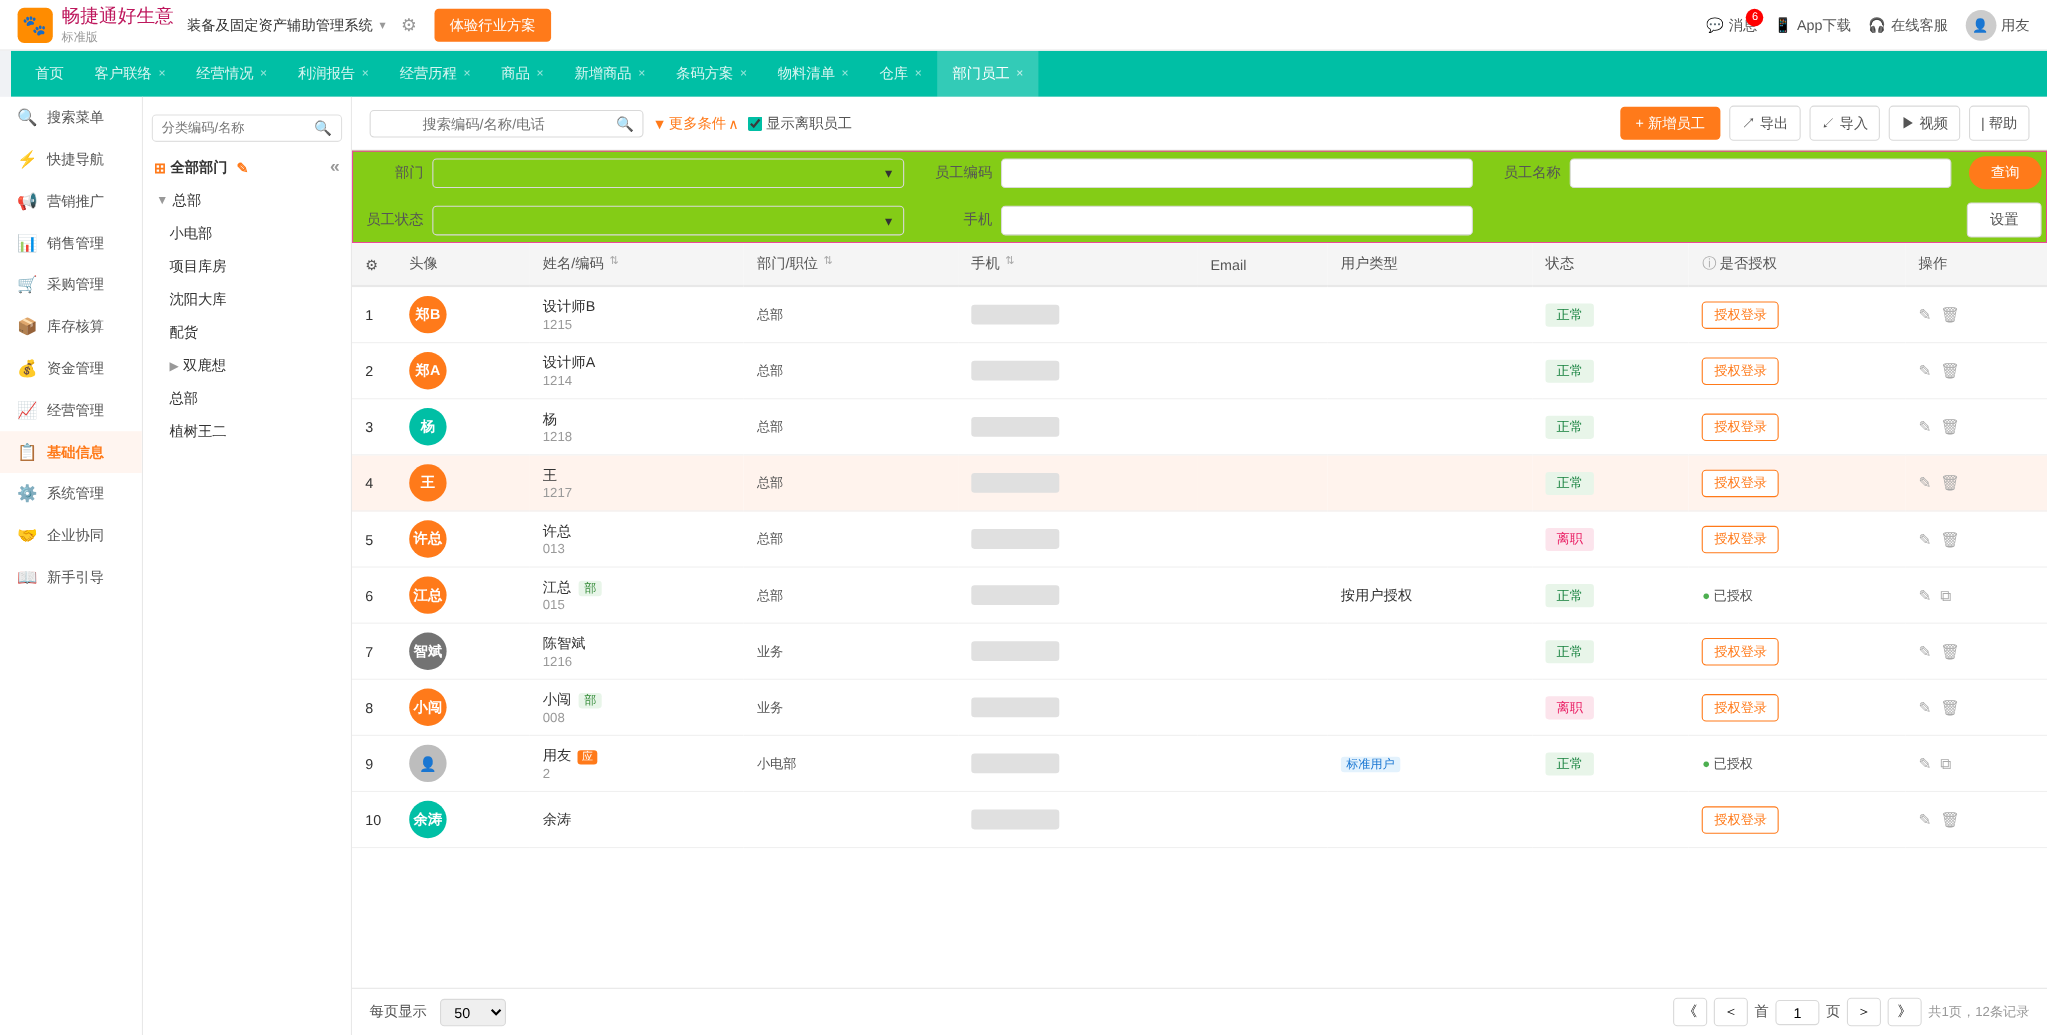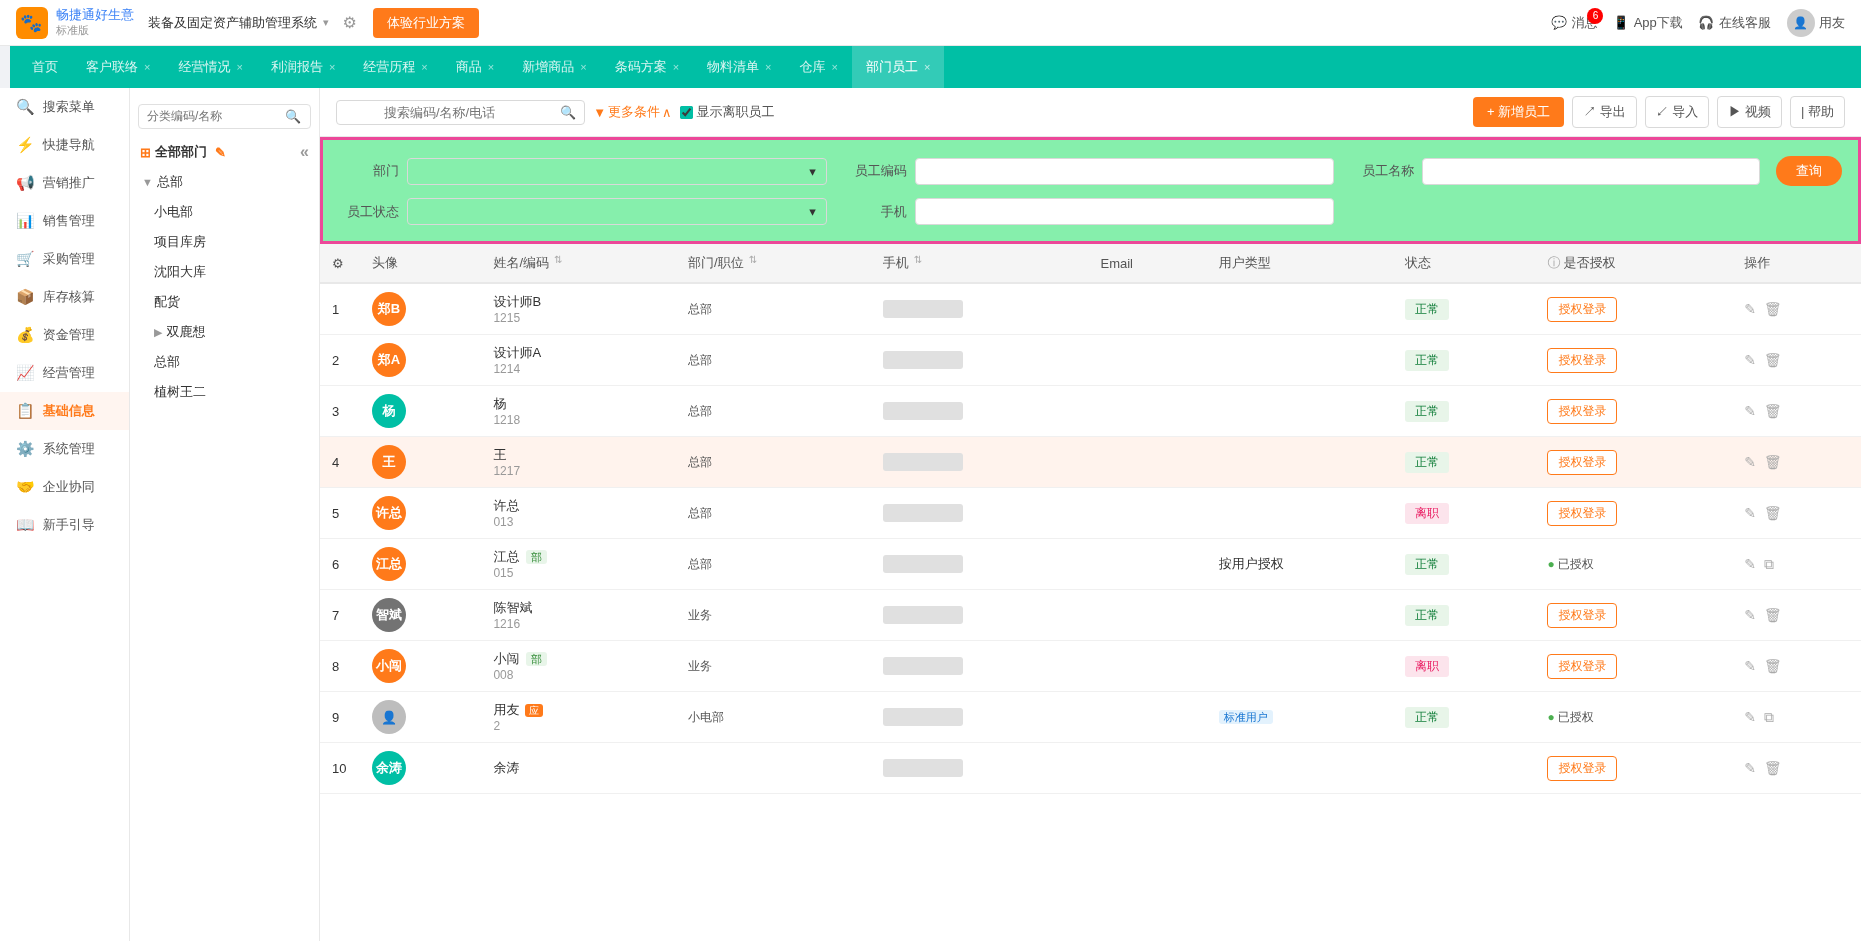--- a/index.html
+++ b/index.html
@@ -5,21 +5,21 @@
     * { box-sizing: border-box; margin: 0; padding: 0; }
     body { font-family: 'Microsoft YaHei', '微软雅黑', Arial, sans-serif; font-size: 13px; color: #333; background: #f0f2f5; }
 
     
     .top-bar {
       display: flex; align-items: center; background: #fff; height: 46px;
       padding: 0 16px; border-bottom: 1px solid #e8e8e8; position: relative; z-index: 10;
     }
     .logo-area { display: flex; align-items: center; gap: 8px; min-width: 120px; }
     .logo-icon { width: 32px; height: 32px; background: #ff8c00; border-radius: 6px; display: flex; align-items: center; justify-content: center; color: #fff; font-size: 18px; font-weight: bold; }
-    .logo-text { font-size: 13px; color: #3b82f6; line-height: 1.3; }
+    .logo-text { font-size: 17px; color: #be185d; line-height: 1.3; }
     .logo-sub { font-size: 11px; color: #999; }
     .system-title { font-size: 13px; color: #333; flex: 1; margin-left: 12px; display: flex; align-items: center; gap: 6px; }
     .dropdown-arrow { color: #999; font-size: 11px; }
     .gear-icon { color: #999; font-size: 16px; margin-left: 8px; cursor: pointer; }
     .trial-btn { background: #ff7a1a; color: #fff; border: none; border-radius: 4px; padding: 6px 14px; font-size: 13px; cursor: pointer; margin-left: 10px; }
     .top-right { display: flex; align-items: center; gap: 16px; margin-left: auto; }
     .top-right-item { display: flex; align-items: center; gap: 4px; color: #555; cursor: pointer; font-size: 13px; position: relative; }
     .badge { background: #f00; color: #fff; border-radius: 50%; width: 16px; height: 16px; font-size: 10px; display: flex; align-items: center; justify-content: center; position: absolute; top: -6px; right: -6px; }
     .avatar { width: 28px; height: 28px; background: #ccc; border-radius: 50%; display: flex; align-items: center; justify-content: center; font-size: 12px; color: #fff; }
 
@@ -67,21 +67,21 @@
     .search-input-wrap input { border: none; outline: none; font-size: 13px; width: 100%; }
     .more-condition { color: #ff7a1a; font-size: 13px; cursor: pointer; display: flex; align-items: center; gap: 2px; }
     .show-resigned { display: flex; align-items: center; gap: 4px; color: #555; font-size: 13px; }
     .checkbox-teal { accent-color: #00bfa5; }
 
     .toolbar-right { margin-left: auto; display: flex; align-items: center; gap: 8px; }
     .btn-add { background: #ff7a1a; color: #fff; border: none; border-radius: 4px; padding: 6px 14px; font-size: 13px; cursor: pointer; display: flex; align-items: center; gap: 4px; }
     .btn-outline { background: #fff; color: #555; border: 1px solid #d9d9d9; border-radius: 4px; padding: 6px 10px; font-size: 13px; cursor: pointer; display: flex; align-items: center; gap: 4px; }
 
     
-    .filter-panel { background: #86efac; border: 3px solid #ec4899; margin: 0 0 0 0; padding: 16px; border-radius: 0; }
+    .filter-panel { background: #84cc16; border: 1px solid #ec4899; margin: 0 0 0 0; padding: 4px; border-radius: 0; }
     .filter-field { display: flex; align-items: center; gap: 8px; }
     .filter-field label { font-size: 13px; color: #555; white-space: nowrap; min-width: 60px; text-align: right; }
     .filter-field .sel { border: 1px solid #d9d9d9; border-radius: 4px; padding: 5px 10px; font-size: 13px; width: 100%; display: flex; align-items: center; justify-content: space-between; cursor: pointer; min-width: 180px; }
     .filter-field .inp { border: 1px solid #d9d9d9; border-radius: 4px; padding: 5px 10px; font-size: 13px; flex: 1; outline: none; }
     .btn-query { background: #ff7a1a; color: #fff; border: none; border-radius: 15px; padding: 6px 20px; font-size: 13px; cursor: pointer; }
     .btn-reset { background: #fff; color: #555; border: 1px solid #d9d9d9; border-radius: 4px; padding: 6px 20px; font-size: 13px; cursor: pointer; }
 
     
     .table-wrap { flex: 1; overflow-y: auto; background: #fff; }
     table { width: 100%; border-collapse: collapse; }
@@ -316,20 +316,23 @@
             <label>员工状态</label>
             <div class="sel" style="flex:1;">
               <span></span>
               <span>▾</span>
             </div>
           </div>
           <div class="filter-field">
             <label>手机</label>
             <input class="inp" type="text" style="flex: 1 1 0%; border: 1px solid rgb(217, 217, 217); border-radius: 4px; padding: 5px 10px; font-size: 13px; outline: none;">
           </div>
+          <div style="display:flex;justify-content:flex-end;">
+            <button class="btn-reset">设置</button>
+          </div>
         </div>
       </div>
 
       <div class="table-wrap">
         <table>
           <thead>
             <tr>
               <th style="width:40px;">⚙</th>
               <th>头像</th>
               <th>
@@ -582,16 +585,33 @@
                 <div class="action-icons">
                   <span class="action-icon">✎</span>
                   <span class="action-icon">🗑</span>
                 </div>
               </td>
             </tr>
           </tbody>
         </table>
       </div>
 
+      <div class="table-footer">
+        <span>每页显示</span>
+        <select class="page-size-sel">
+          <option>50</option>
+          <option>100</option>
+        </select>
+        <div class="page-nav">
+          <button class="page-btn">《</button>
+          <button class="page-btn">＜</button>
+          <span>首</span>
+          <input class="page-input" type="text" value="1" style="">
+          <span>页</span>
+          <button class="page-btn">＞</button>
+          <button class="page-btn">》</button>
+          <span class="total-info">共1页，12条记录</span>
+        </div>
+      </div>
 
     </div>
   </div>
 </div>
 
 </body></html>

